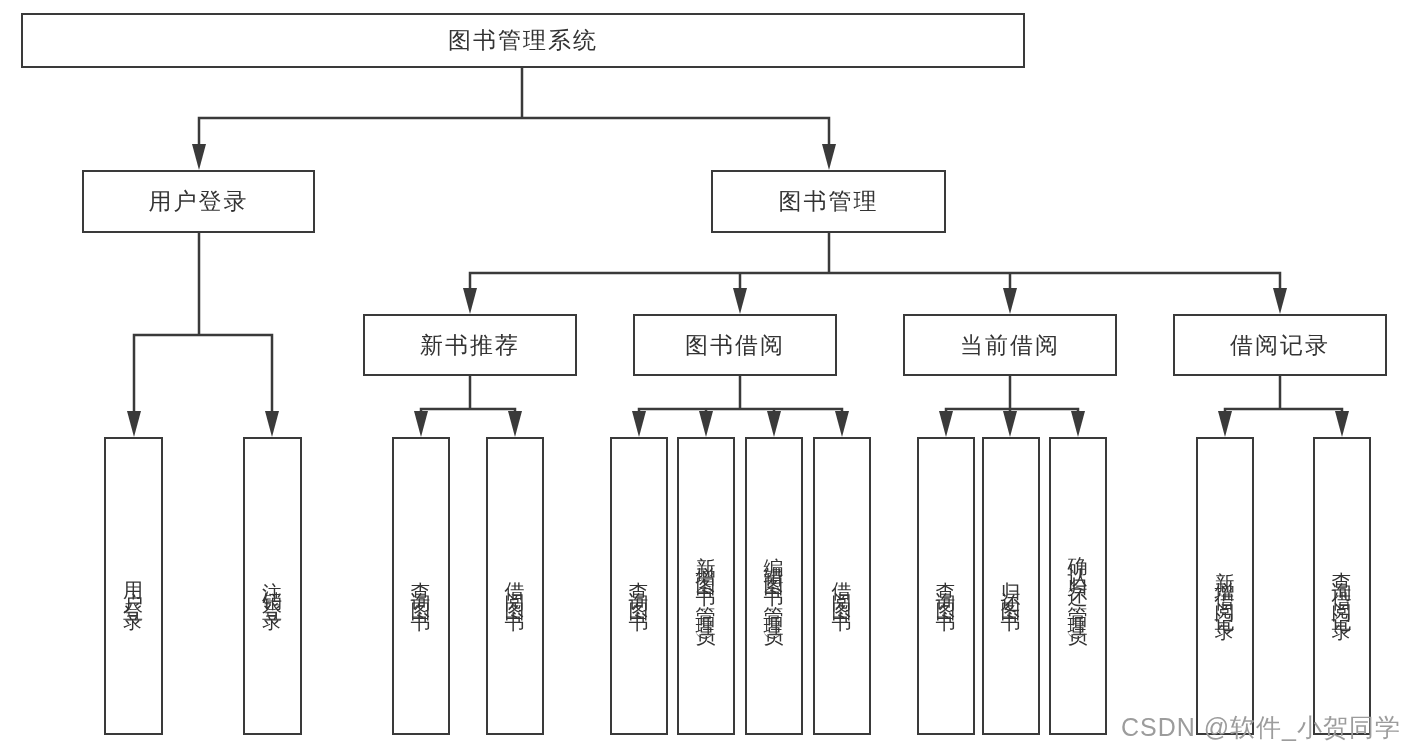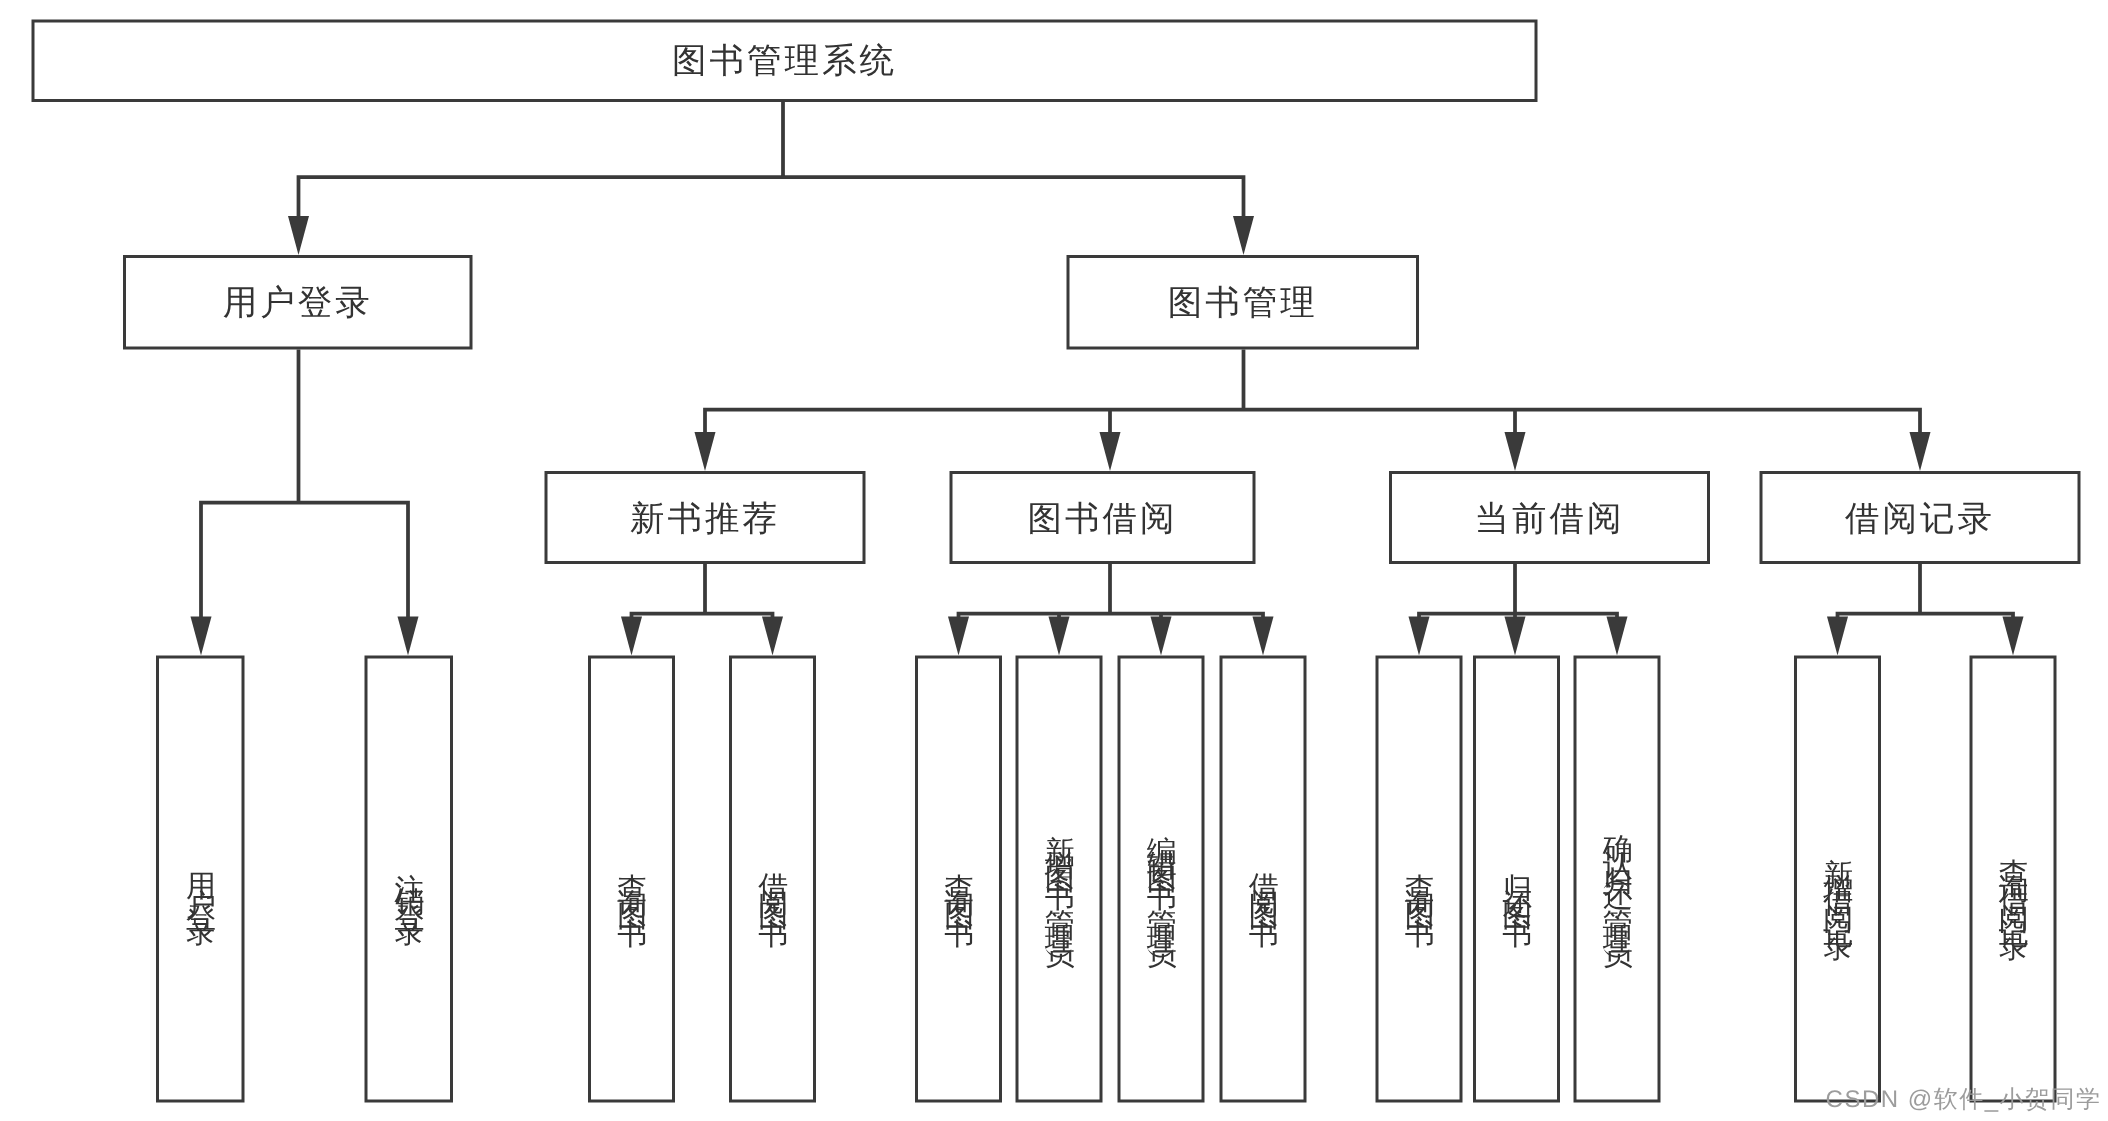--- a/index.html
+++ b/index.html
@@ -52,21 +52,21 @@
     writing-mode:vertical-rl;
     text-orientation:mixed;
     font-size:20px;
     letter-spacing:10px;
     line-height:1;
   }
   .watermark{
     position:absolute;
     right:4px;bottom:3px;
     z-index:5;
-    font-size:16px;
+    font-size:25px;
     color:var(--watermark);
     letter-spacing:1px;
     white-space:nowrap;
   }
 </style>
 </head>
 <body>
 
 <div class="canvas">
 
@@ -119,21 +119,21 @@
   <div class="node hnode" style="left:363px;top:314px;width:214px;height:62px">
     <span class="label">新书推荐</span>
   </div>
 
   <div class="node hnode" style="left:711px;top:170px;width:235px;height:63px">
     <span class="label">图书管理</span>
   </div>
   <div class="node hnode" style="left:633px;top:314px;width:204px;height:62px">
     <span class="label">图书借阅</span>
   </div>
-  <div class="node hnode" style="left:926px;top:314px;width:214px;height:62px">
+  <div class="node hnode" style="left:903px;top:314px;width:214px;height:62px">
     <span class="label">当前借阅</span>
   </div>
   <div class="node hnode" style="left:1173px;top:314px;width:214px;height:62px">
     <span class="label">借阅记录</span>
   </div>
 
   <div class="node leaf" style="left:104px;top:437px;width:59px;height:298px">
     <span class="label">用户登录</span>
   </div>
   <div class="node leaf" style="left:243px;top:437px;width:59px;height:298px">

